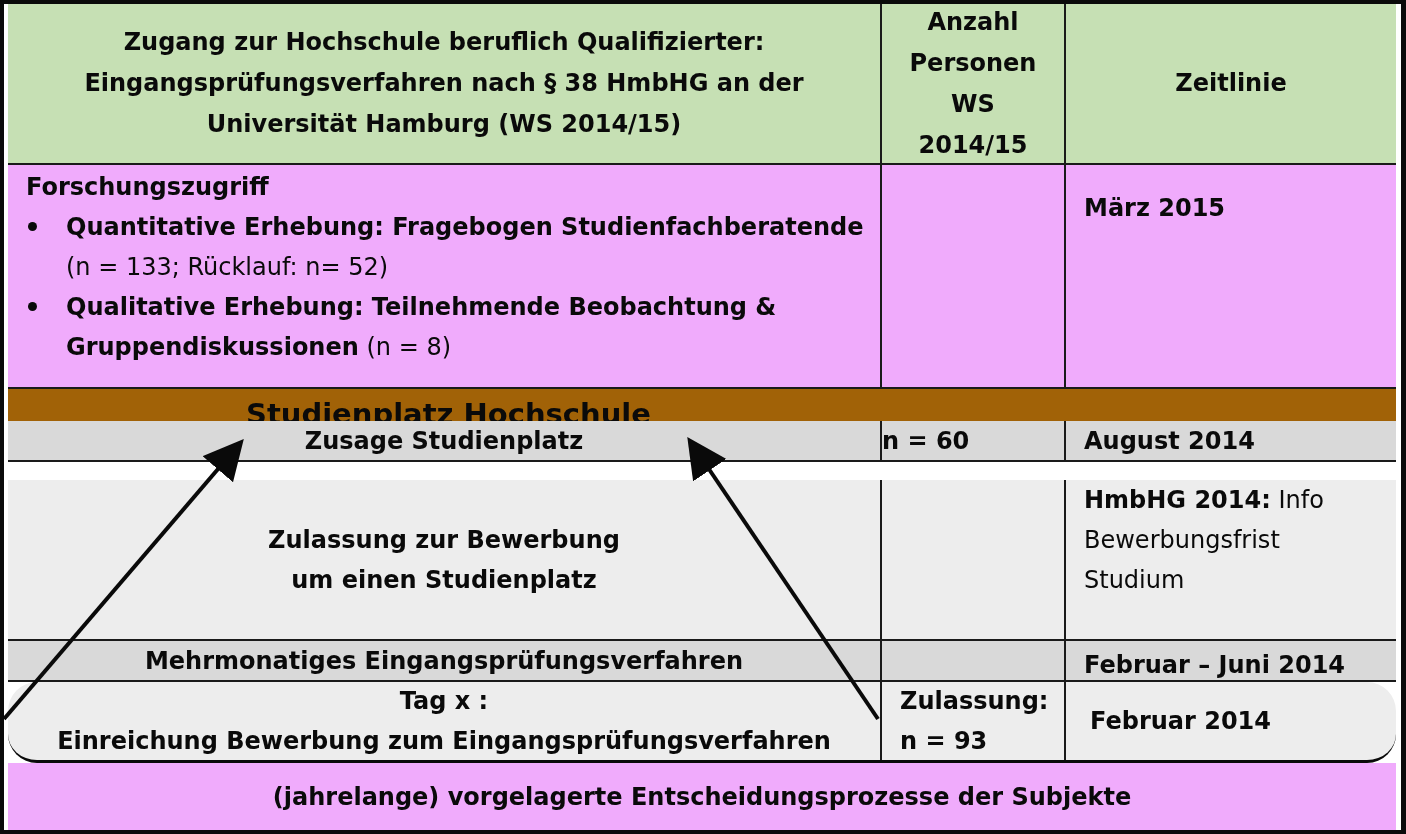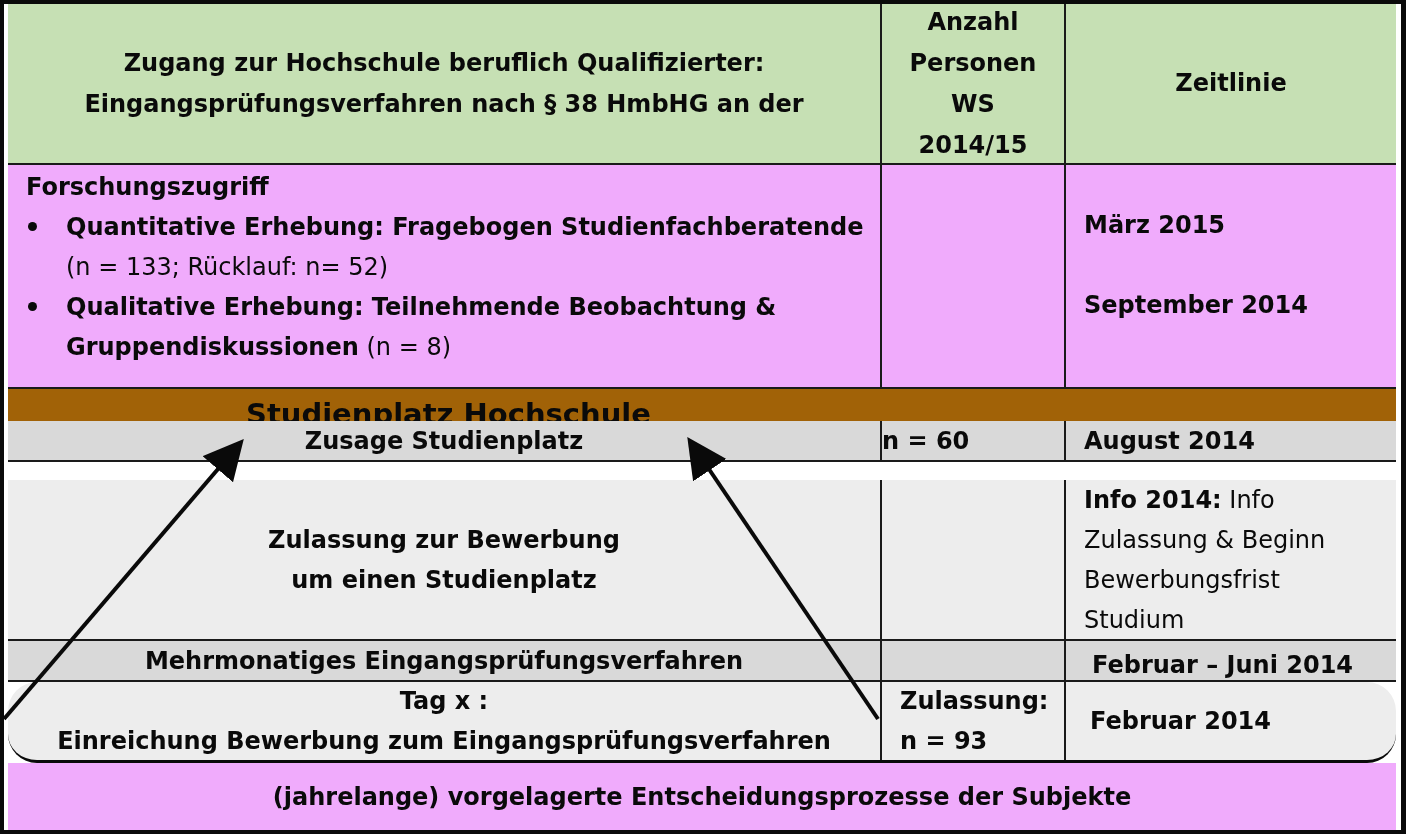--- a/index.html
+++ b/index.html
@@ -29,20 +29,21 @@
 </style>
 </head>
 <body>
 
 <div class="frame">
 
   <div class="row green" style="top:0; height:161px;">
     <div class="cell c1 center hdr">
       <div>Zugang zur Hochschule beruflich Qualifizierter:</div>
       <div>Eingangsprüfungsverfahren nach § 38 HmbHG an der</div>
+      <div>Universität Hamburg (WS 2014/15)</div>
     </div>
     <div class="cell c2 center hdr">
       <div>Anzahl</div>
       <div>Personen</div>
       <div>WS</div>
       <div>2014/15</div>
     </div>
     <div class="cell c3 center hdr">
       <div>Zeitlinie</div>
     </div>
@@ -57,22 +58,21 @@
           <div>(n = 133; Rücklauf: n= 52)</div>
         </li>
         <li>
           <div class="b">Qualitative Erhebung: Teilnehmende Beobachtung &amp;</div>
           <div><span class="b">Gruppendiskussionen</span><span> (n = 8)</span></div>
         </li>
       </ul>
     </div>
     <div class="cell c2"></div>
     <div class="cell c3 txt b" style="justify-content:flex-start; padding-left:18px;">
-      <div style="margin-top:40px;">März 2015</div>
-      <div style="margin-top:40px;">September 2014</div>
+      <div style="margin-top:23px;">März 2015</div>
     </div>
   </div>
 
   <div class="row orange" style="top:385px; height:50px;">
     <div style="position:absolute; left:238px; top:5px; font-size:29px; font-weight:bold; line-height:40px;">Studienplatz Hochschule</div>
   </div>
 
   <div class="row gray-d" style="top:417px; height:41px;">
     <div class="cell c1 center txt b">
       <div>Zusage Studienplatz</div>
@@ -85,33 +85,32 @@
     </div>
   </div>
 
   <div class="row gray-l" style="top:476px; height:161px;">
     <div class="cell c1 center txt b">
       <div>Zulassung zur Bewerbung</div>
       <div>um einen Studienplatz</div>
     </div>
     <div class="cell c2"></div>
     <div class="cell c3 txt" style="padding-left:18px; justify-content:flex-start;">
-      <div><span class="b">Info 2014:</span><span> Info</span></div>
-      <div>Zulassung &amp; Beginn</div>
+      <div><span class="b">HmbHG 2014:</span><span> Info</span></div>
       <div>Bewerbungsfrist</div>
       <div>Studium</div>
     </div>
   </div>
 
   <div class="row gray-d" style="top:637px; height:41px;">
     <div class="cell c1 center txt b">
       <div>Mehrmonatiges Eingangsprüfungsverfahren</div>
     </div>
     <div class="cell c2"></div>
-    <div class="cell c3 txt b" style="padding-left:26px;margin-top:8px;">
+    <div class="cell c3 txt b" style="padding-left:18px;margin-top:8px;">
       <div>Februar – Juni 2014</div>
     </div>
   </div>
 
   <div class="row gray-l" style="top:678px; height:81px; border-bottom:3px solid #0a0a0a;border-radius:29px;">
     <div class="cell c1 center txt b">
       <div>Tag x :</div>
       <div>Einreichung Bewerbung zum Eingangsprüfungsverfahren</div>
     </div>
     <div class="cell c2 txt b" style="padding-left:18px;">

